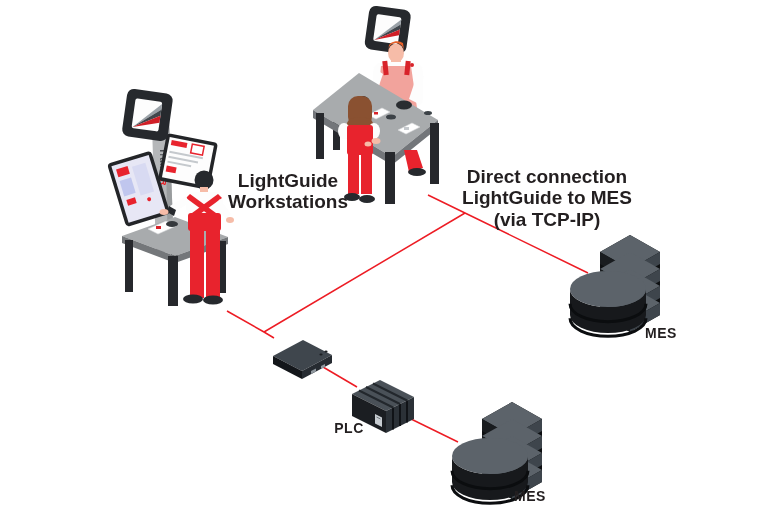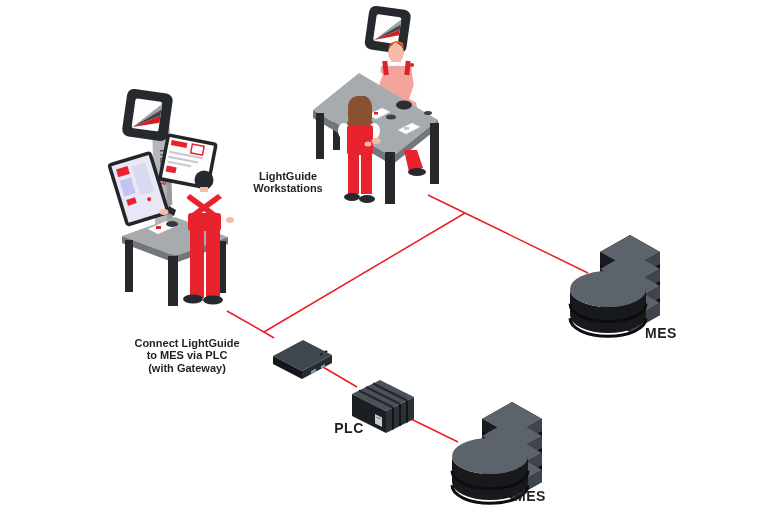--- a/index.html
+++ b/index.html
@@ -1,20 +1,20 @@
 <!DOCTYPE html>
 <html><head>
 <meta charset="utf-8">
 <style>
   html,body{margin:0;padding:0;background:#ffffff;}
   body{width:768px;height:520px;font-family:"Liberation Sans",sans-serif;}
   .canvas{position:relative;width:768px;height:520px;background:#ffffff;overflow:hidden;}
   svg.scene{position:absolute;left:0;top:0;}
   .label{position:absolute;transform:translateX(-50%);text-align:center;
-         font-weight:bold;font-size:11px;line-height:1.12;color:#231f20;
+         font-weight:bold;font-size:19px;line-height:1.12;color:#231f20;
          white-space:pre-line;}
   .device-label{font-size:14px;letter-spacing:.5px;}
 </style>
 </head>
 <body>
 
 <div class="canvas">
 
 <svg class="scene" width="768" height="520" viewBox="0 0 768 520">
 
@@ -225,24 +225,24 @@
   </defs>
 
   <use href="#mes-icon" x="570" y="235"></use>
 
   <use href="#mes-icon" x="452" y="402"></use>
 </svg>
 
 <div class="label" style="left:288px;top:170px;">LightGuide
 Workstations</div>
 
-
-<div class="label" style="left:187px;top:337px;">Connect LightGuide
-to MES via PLC
-(with Gateway)</div>
+<div class="label" style="left:547px;top:166px;">Direct connection
+LightGuide to MES
+(via TCP-IP)</div>
+
 
 <div class="label device-label" style="left:349px;top:421px;">PLC</div>
 
 <div class="label device-label" style="left:661px;top:326px;">MES</div>
 
 <div class="label device-label" style="left:530px;top:489px;">MES</div>
 
 </div>
 
 </body></html>

